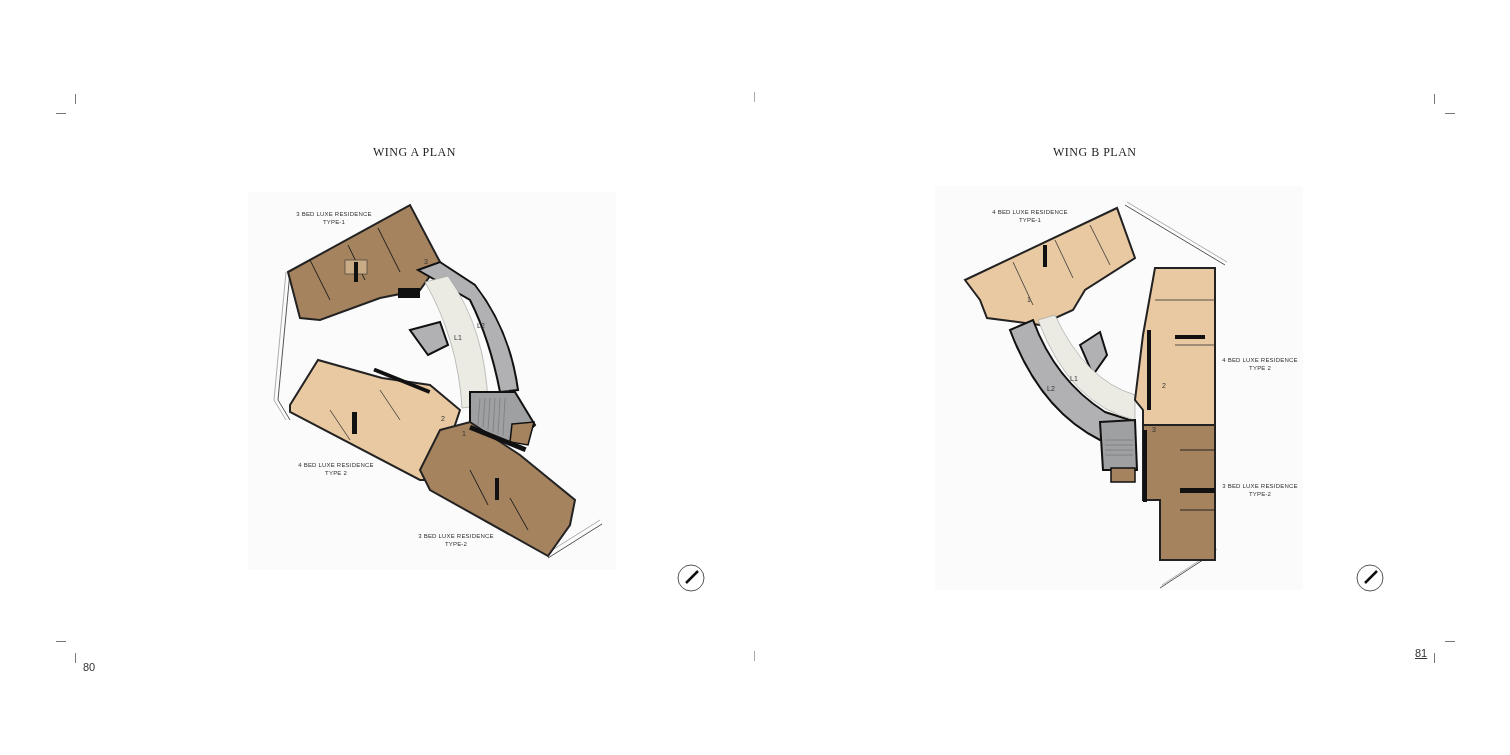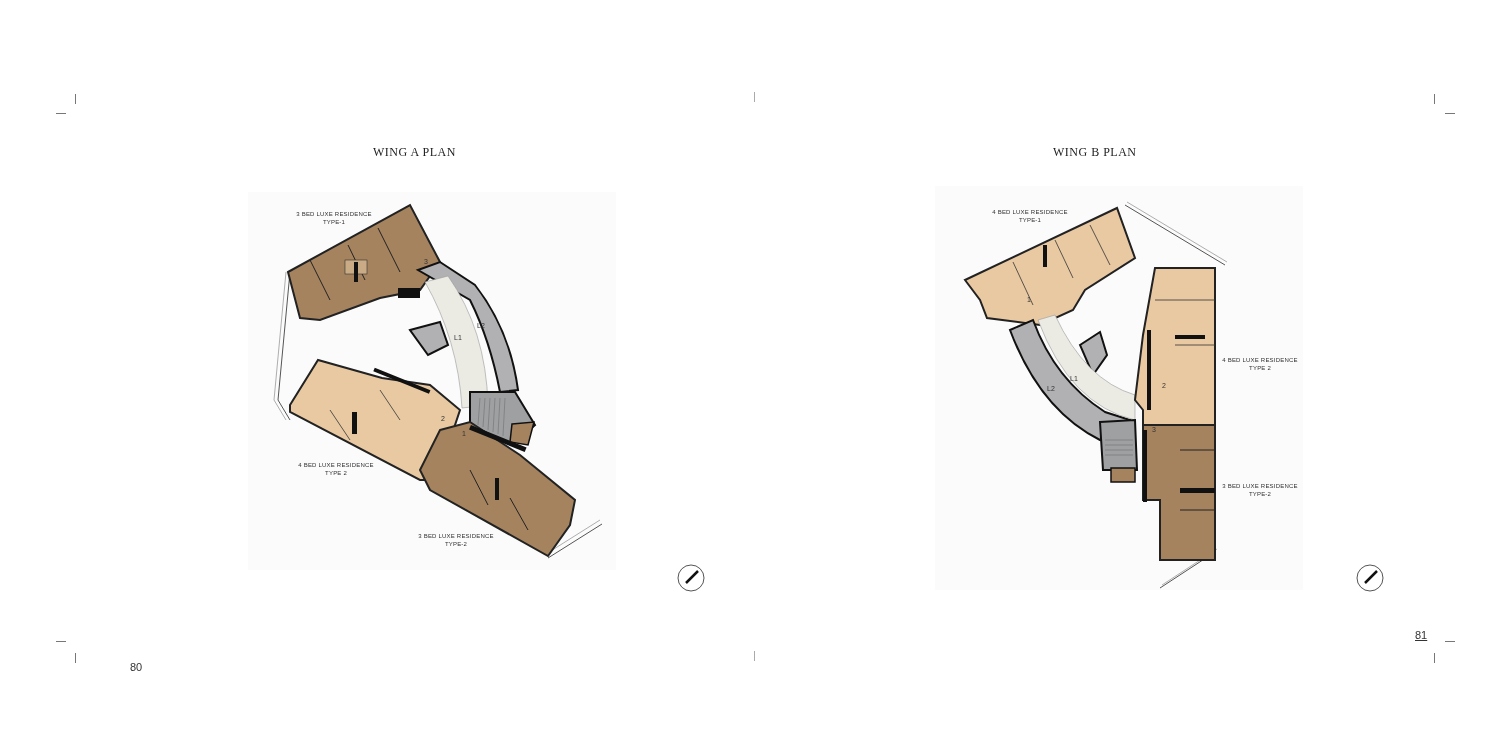--- a/index.html
+++ b/index.html
@@ -90,21 +90,21 @@
   <div class="label" style="left:418px;top:532px;width:76px;">
     <div>3 BED LUXE RESIDENCE</div>
     <div>TYPE-2</div>
   </div>
 
   <svg class="compass" style="left:677px;top:564px;" width="28" height="28">
     <circle cx="14" cy="14" r="13" fill="none" stroke="#555" stroke-width="1"></circle>
     <line x1="9" y1="19" x2="21" y2="7" stroke="#111" stroke-width="2.5"></line>
   </svg>
 
-  <div class="pagenum" style="left:83px;top:661px;margin-left:47px;">80</div>
+  <div class="pagenum" style="left:83px;top:661px;">80</div>
 </div>
 
 <div class="spine" style="top:92px;height:10px;"></div>
 <div class="spine" style="top:651px;height:10px;"></div>
 
 <div class="page page-right">
   <div class="crop" style="left:679px;top:94px;width:1px;height:10px;"></div>
   <div class="crop" style="left:690px;top:113px;width:10px;height:1px;"></div>
   <div class="crop" style="left:690px;top:641px;width:10px;height:1px;"></div>
   <div class="crop" style="left:679px;top:653px;width:1px;height:10px;"></div>
@@ -170,14 +170,14 @@
   <div class="label" style="left:465px;top:482px;width:80px;">
     <div>3 BED LUXE RESIDENCE</div>
     <div>TYPE-2</div>
   </div>
 
   <svg class="compass" style="left:601px;top:564px;" width="28" height="28">
     <circle cx="14" cy="14" r="13" fill="none" stroke="#555" stroke-width="1"></circle>
     <line x1="9" y1="19" x2="21" y2="7" stroke="#111" stroke-width="2.5"></line>
   </svg>
 
-  <div class="pagenum" style="left:660px;top:629px;text-decoration:underline;">81</div>
+  <div class="pagenum" style="left:660px;top:647px;text-decoration:underline;">81</div>
 </div>
 
 </body></html>

